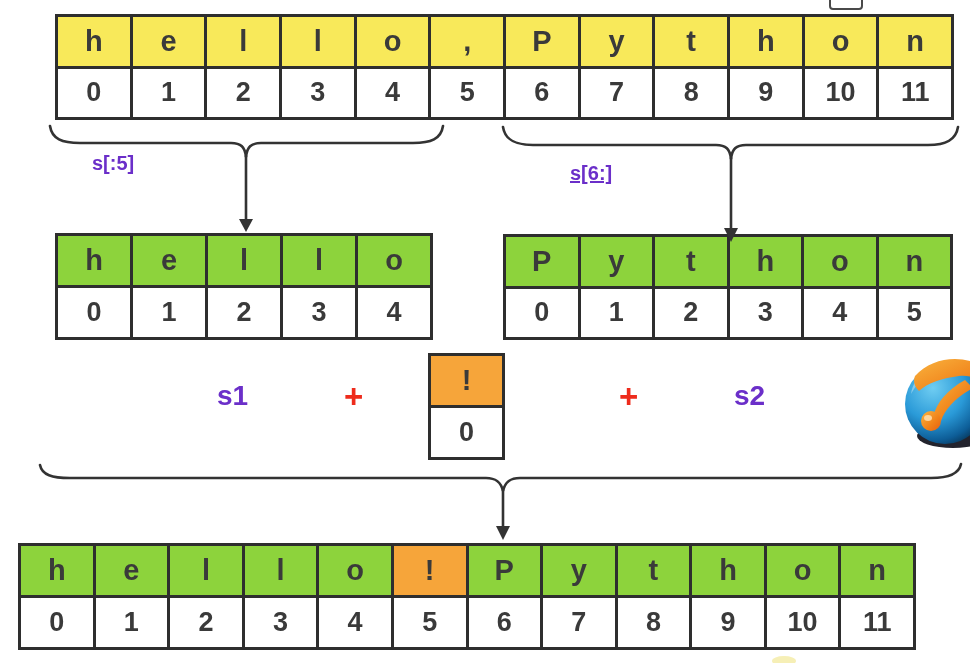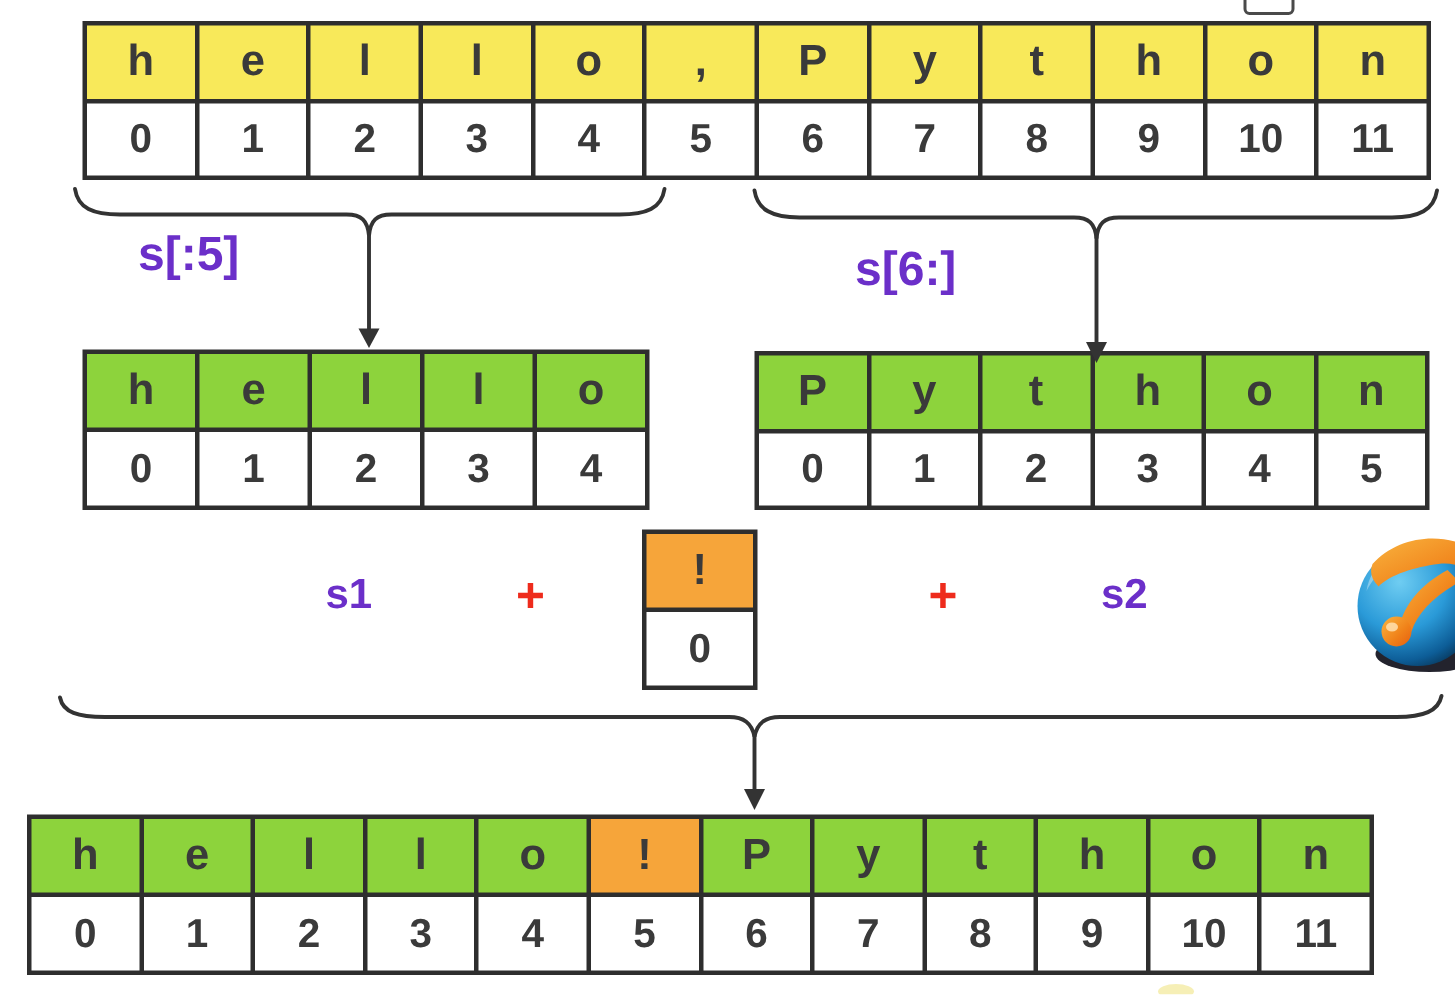--- a/index.html
+++ b/index.html
@@ -17,23 +17,23 @@
     font-weight:bold;color:#3a3a3a;background:#ffffff;
   }
   .cell.char{font-size:29px;}
   .cell.idx{font-size:27px;}
   #top-table   {left:55px; top:14px;  width:899px;height:106px;}
   #left-table  {left:55px; top:233px; width:378px;height:107px;}
   #right-table {left:503px;top:234px; width:450px;height:106px;}
   #excl-table  {left:428px;top:353px; width:77px; height:107px;}
   #bottom-table{left:18px; top:543px; width:898px;height:107px;}
 
-  .lbl{position:absolute;font-weight:bold;color:#6b2fc9;font-size:32px;line-height:1;}
+  .lbl{position:absolute;font-weight:bold;color:#6b2fc9;font-size:20px;line-height:1;}
   #slice-left-label {left:92px; top:153px;}
-  #slice-right-label{left:570px;top:163px;}
+  #slice-right-label{left:570px;top:163px;text-decoration:underline;}
   .operand{position:absolute;font-weight:bold;color:#6b2fc9;font-size:28px;line-height:1;}
   #s1-label{left:217px;top:382px;}
   #s2-label{left:734px;top:382px;}
   .plus{position:absolute;font-weight:bold;color:#ee2b1c;font-size:33px;line-height:1;}
   #plus-1{left:344px;top:380px;}
   #plus-2{left:619px;top:380px;}
 
   .overlay{position:absolute;left:0;top:0;width:970px;height:663px;pointer-events:none;}
   .overlay path{fill:none;stroke:#333333;stroke-width:2.6;stroke-linecap:round;}
   .overlay polygon{fill:#333333;stroke:none;}

